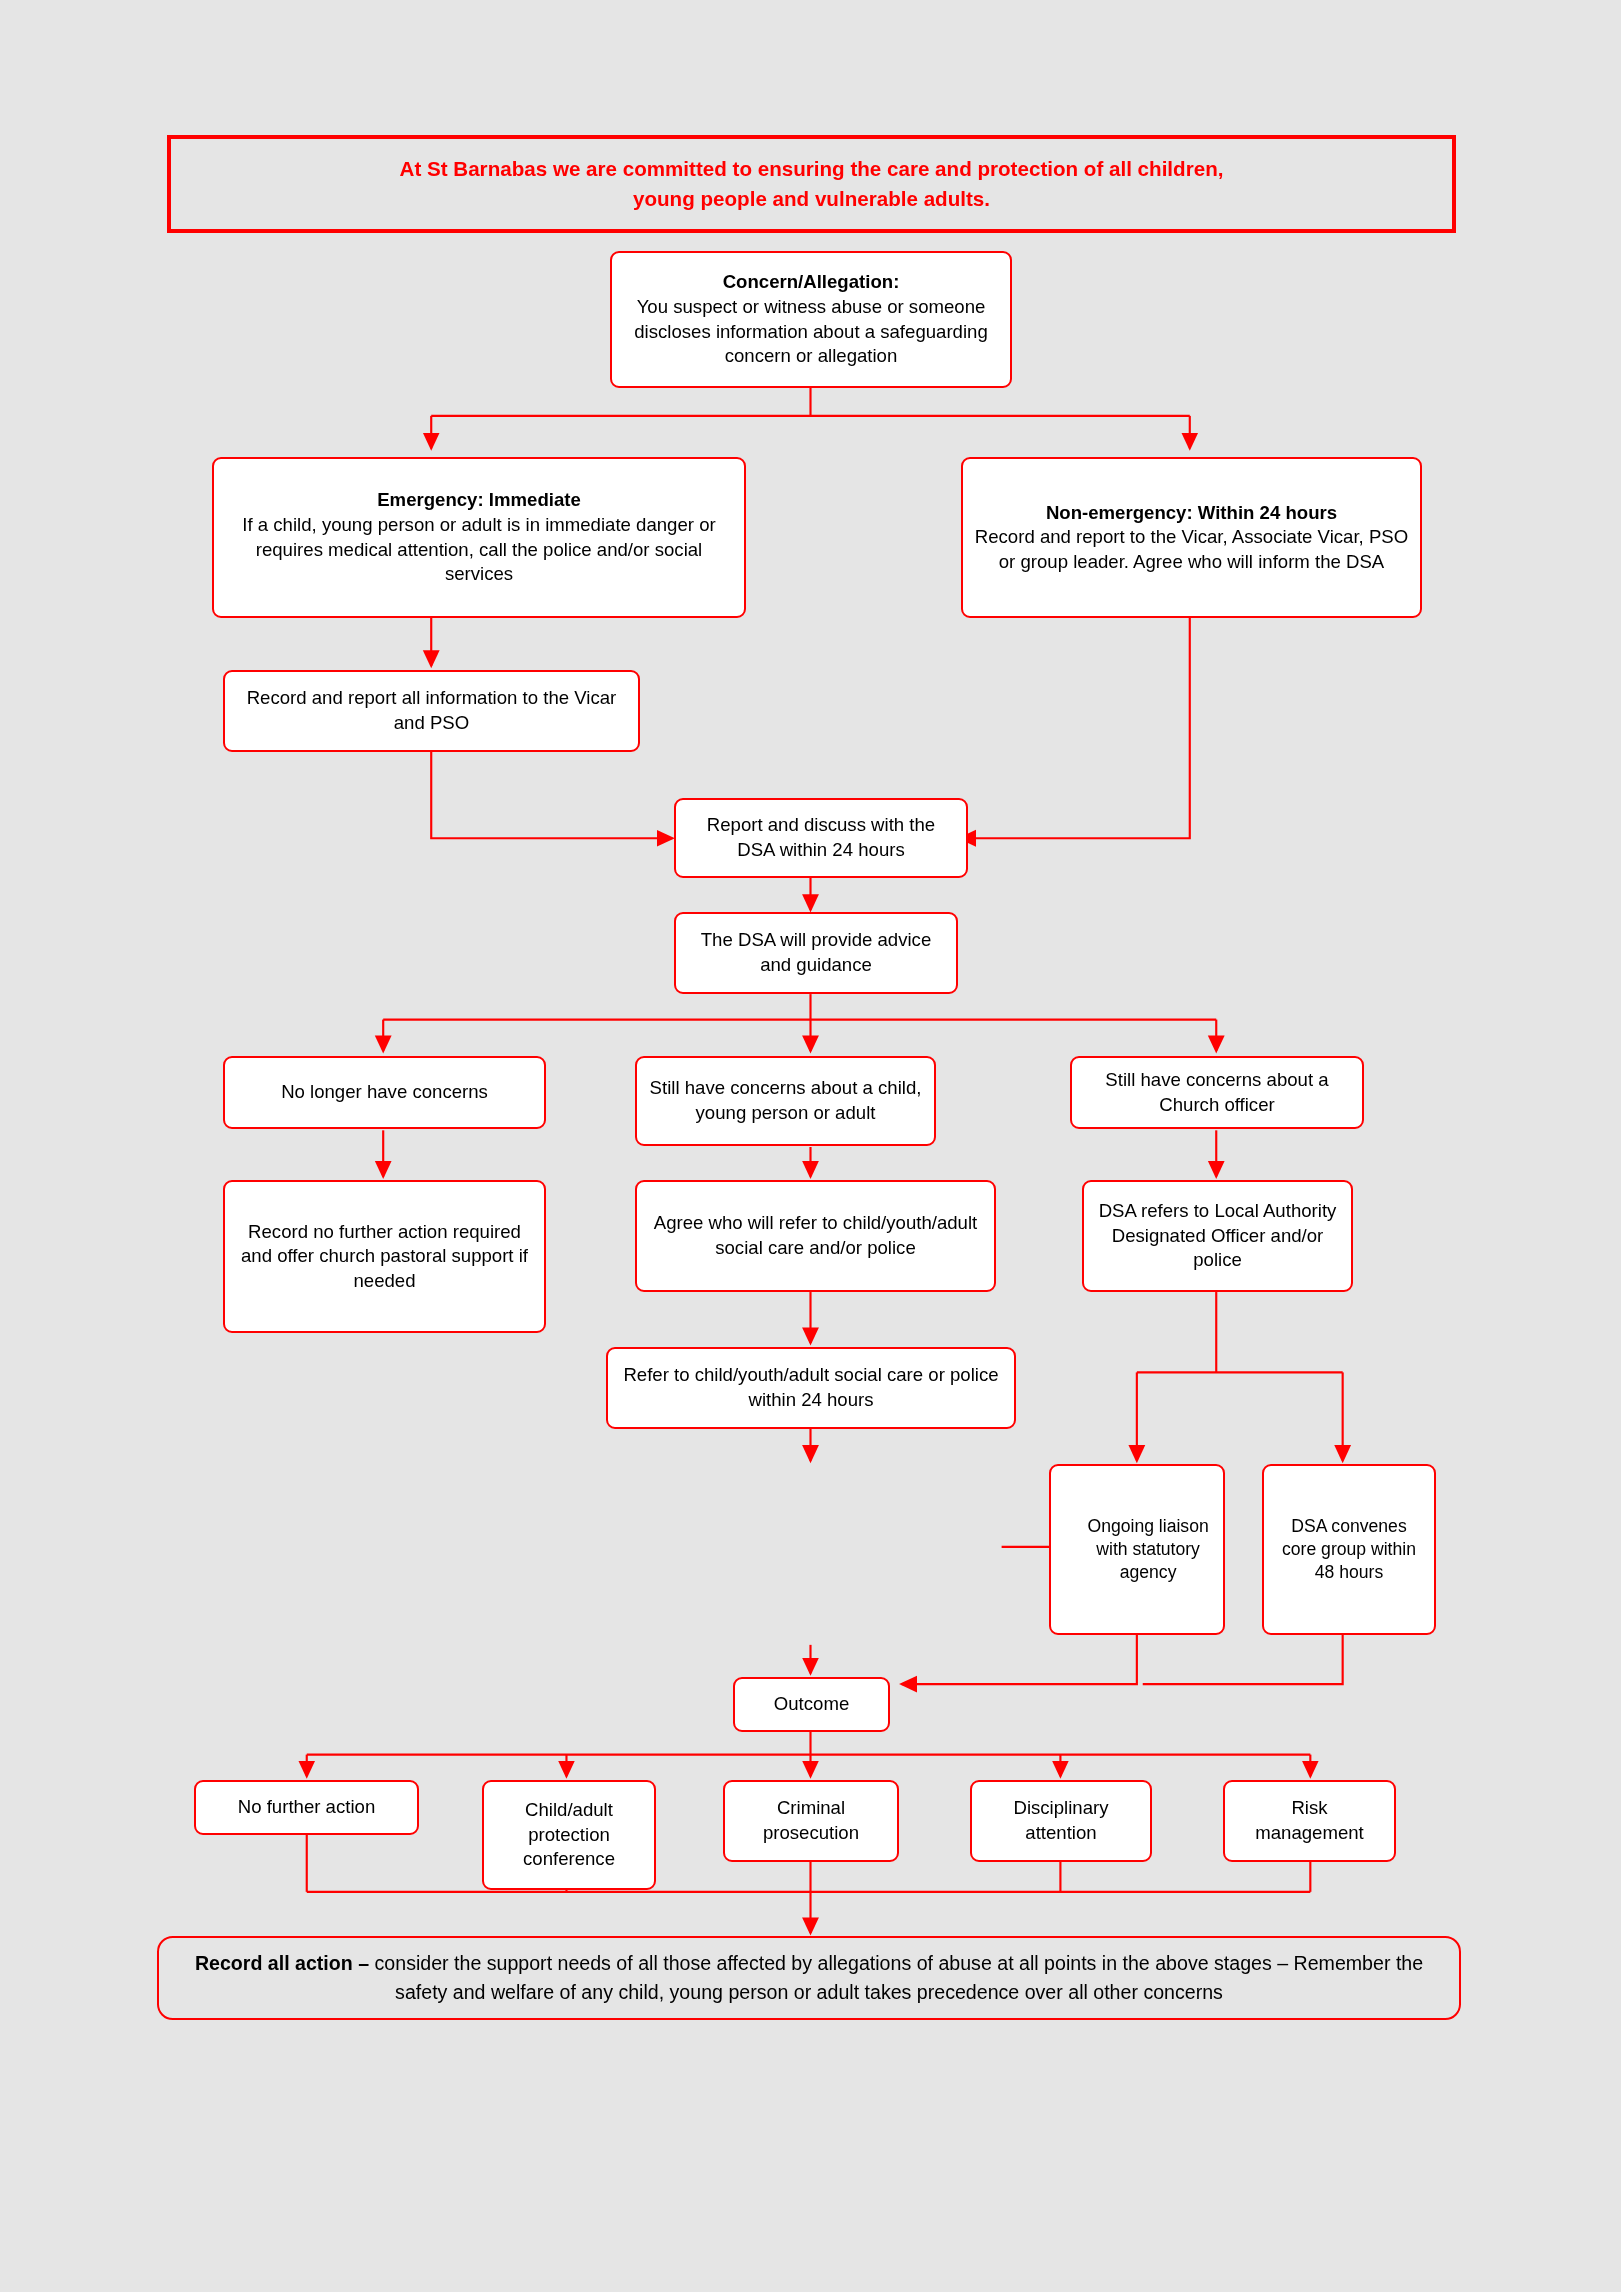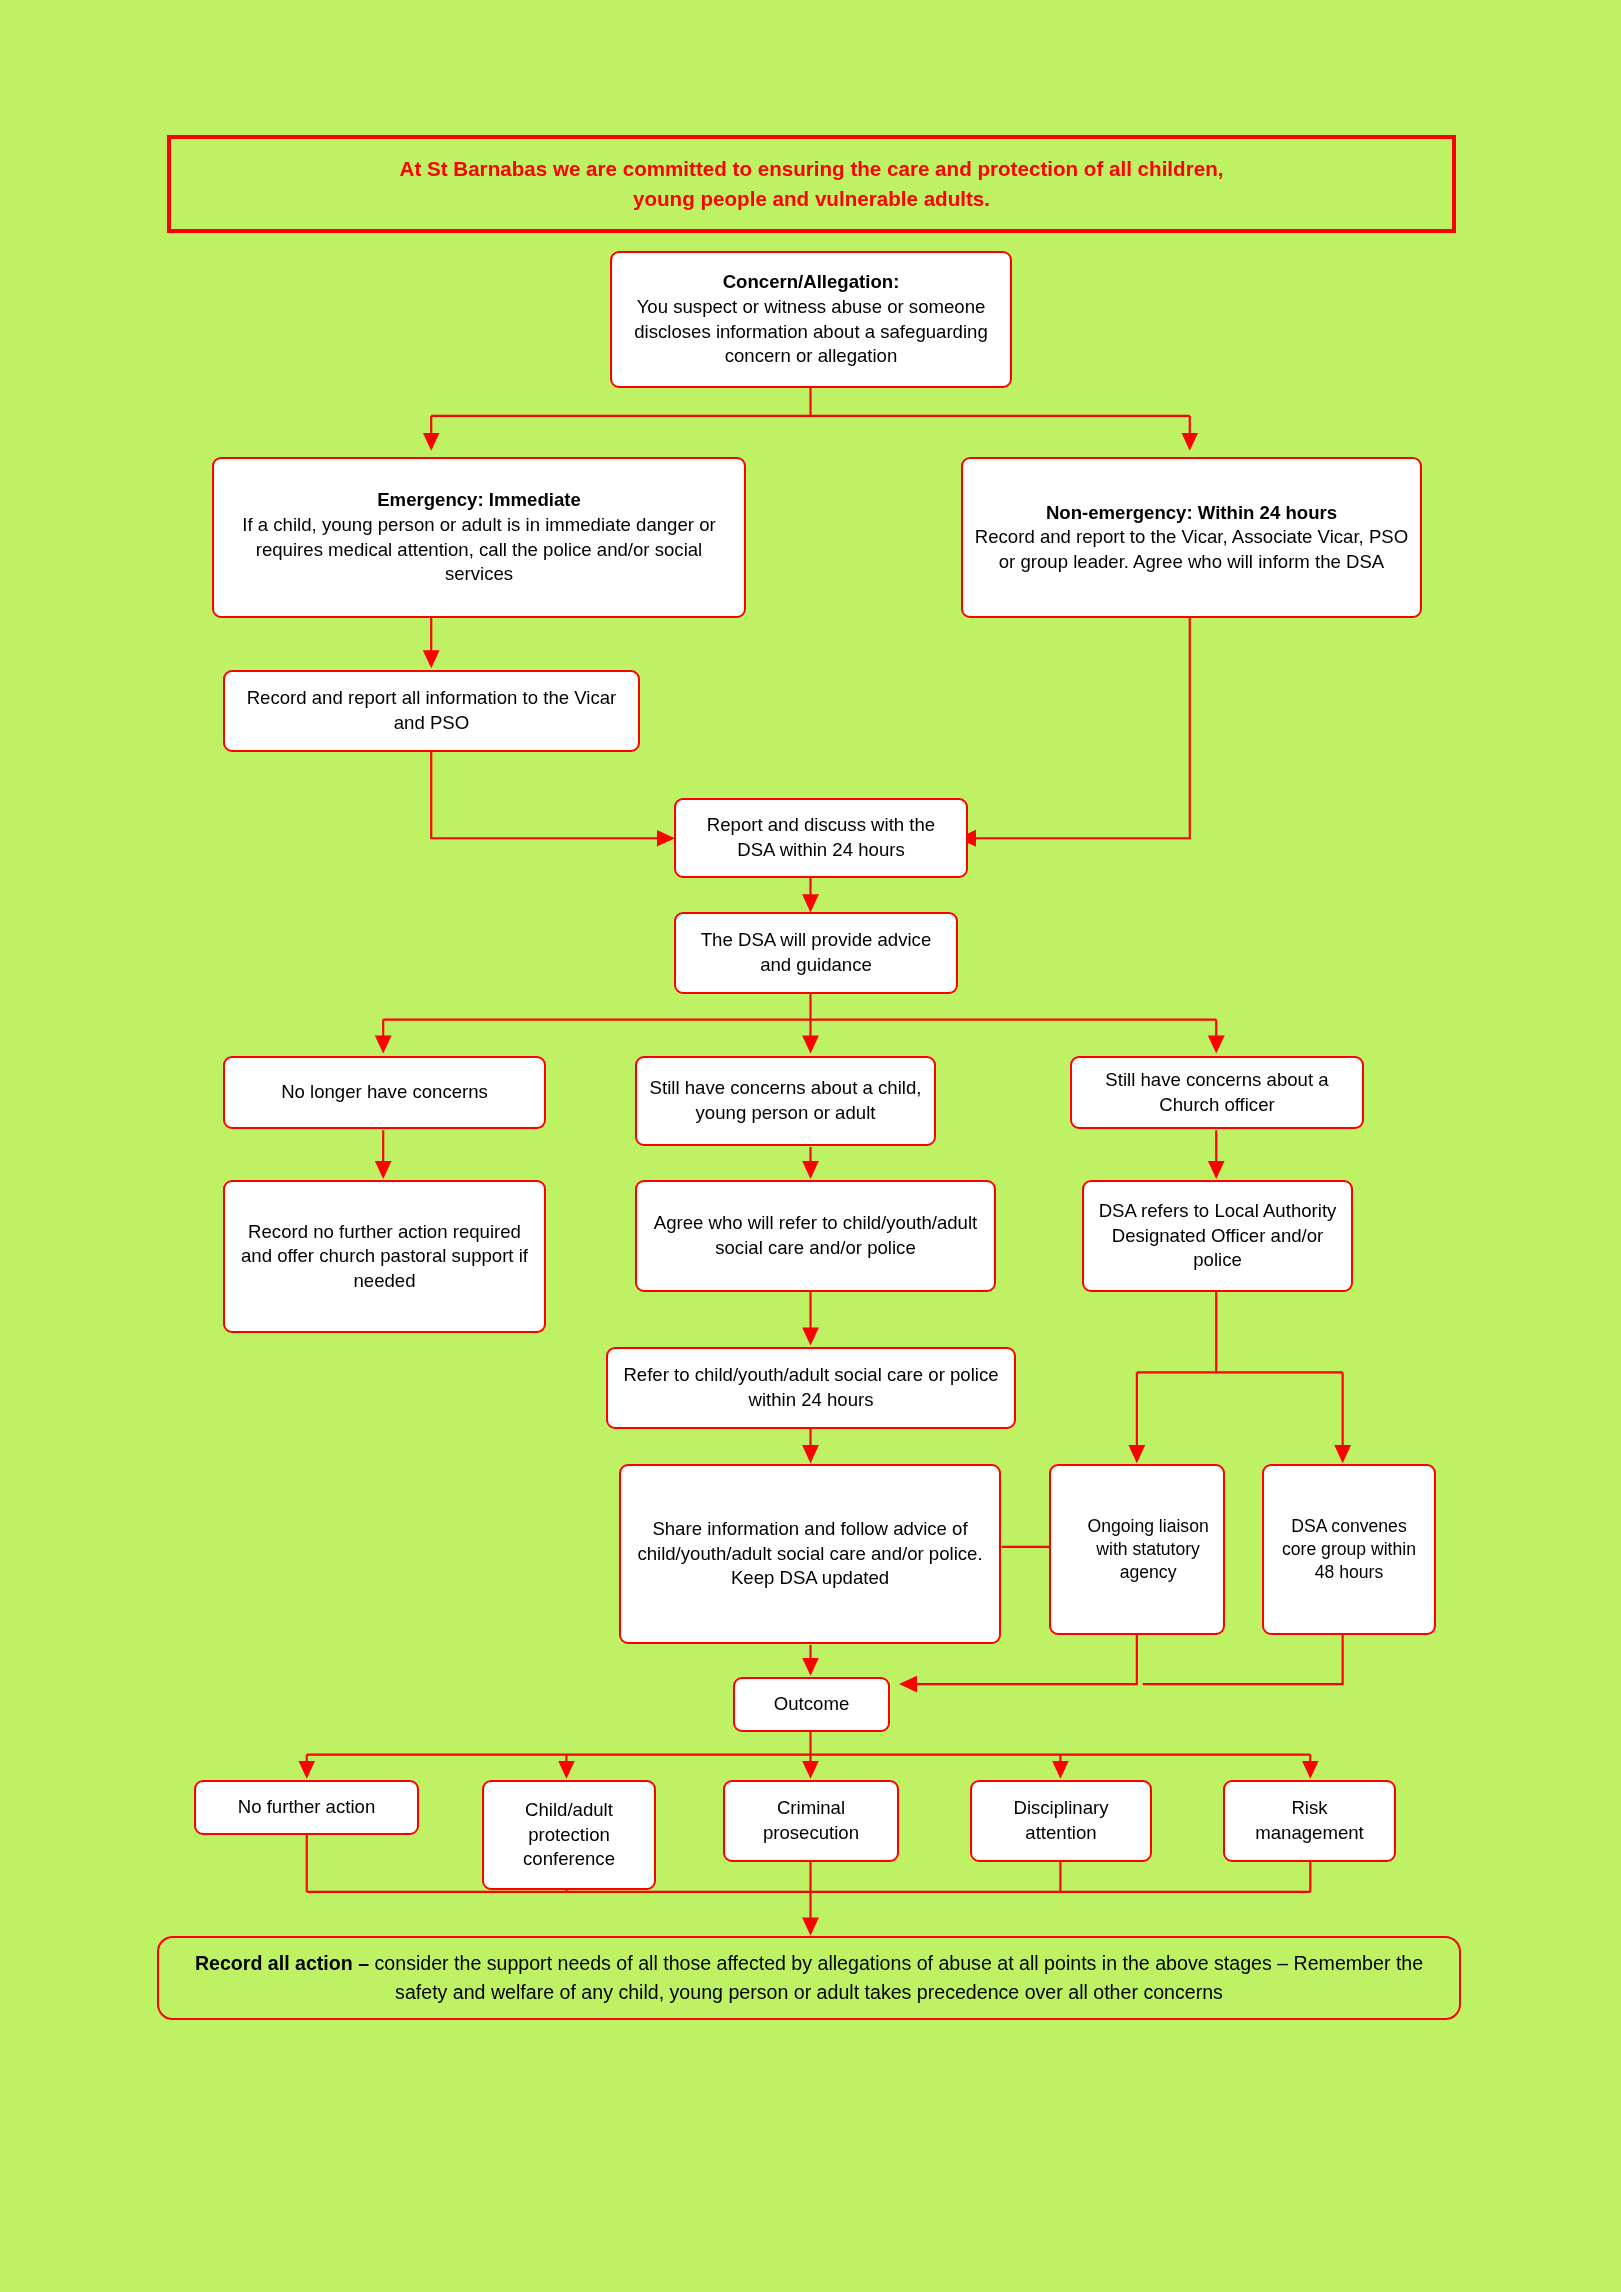--- a/index.html
+++ b/index.html
@@ -4,21 +4,21 @@
 <style>
   html, body {
     margin: 0;
     padding: 0;
     background: #ffffff;
   }
   #page {
     position: relative;
     width: 1621px;
     height: 2293px;
-    background: #bef264;
+    background: #e5e5e5;
     font-family: "Liberation Sans", sans-serif;
     overflow: hidden;
   }
 
   
   #connectors {
     position: absolute;
     left: 0; top: 0;
     width: 1621px;
     height: 2293px;
@@ -201,23 +201,20 @@
   </div>
 
   <div class="node" style="left:1082px; top:1180px; width:271px; height:112px;">
     <span class="body">DSA refers to Local Authority Designated Officer and/or police</span>
   </div>
 
   <div class="node" style="left:606px; top:1347px; width:410px; height:82px;">
     <span class="body">Refer to child/youth/adult social care or police within 24 hours</span>
   </div>
 
-  <div class="node" style="left:619px; top:1464px; width:382px; height:180px;">
-    <span class="body">Share information and follow advice of child/youth/adult social care and/or police. Keep DSA updated</span>
-  </div>
 
   <div class="node small" style="left:1049px; top:1464px; width:176px; height:171px;padding-left:32px;">
     <span class="body">Ongoing liaison with statutory agency</span>
   </div>
 
   <div class="node small" style="left:1262px; top:1464px; width:174px; height:171px;">
     <span class="body">DSA convenes core group within 48 hours</span>
   </div>
 
   <div class="node" style="left:733px; top:1677px; width:157px; height:55px;">

